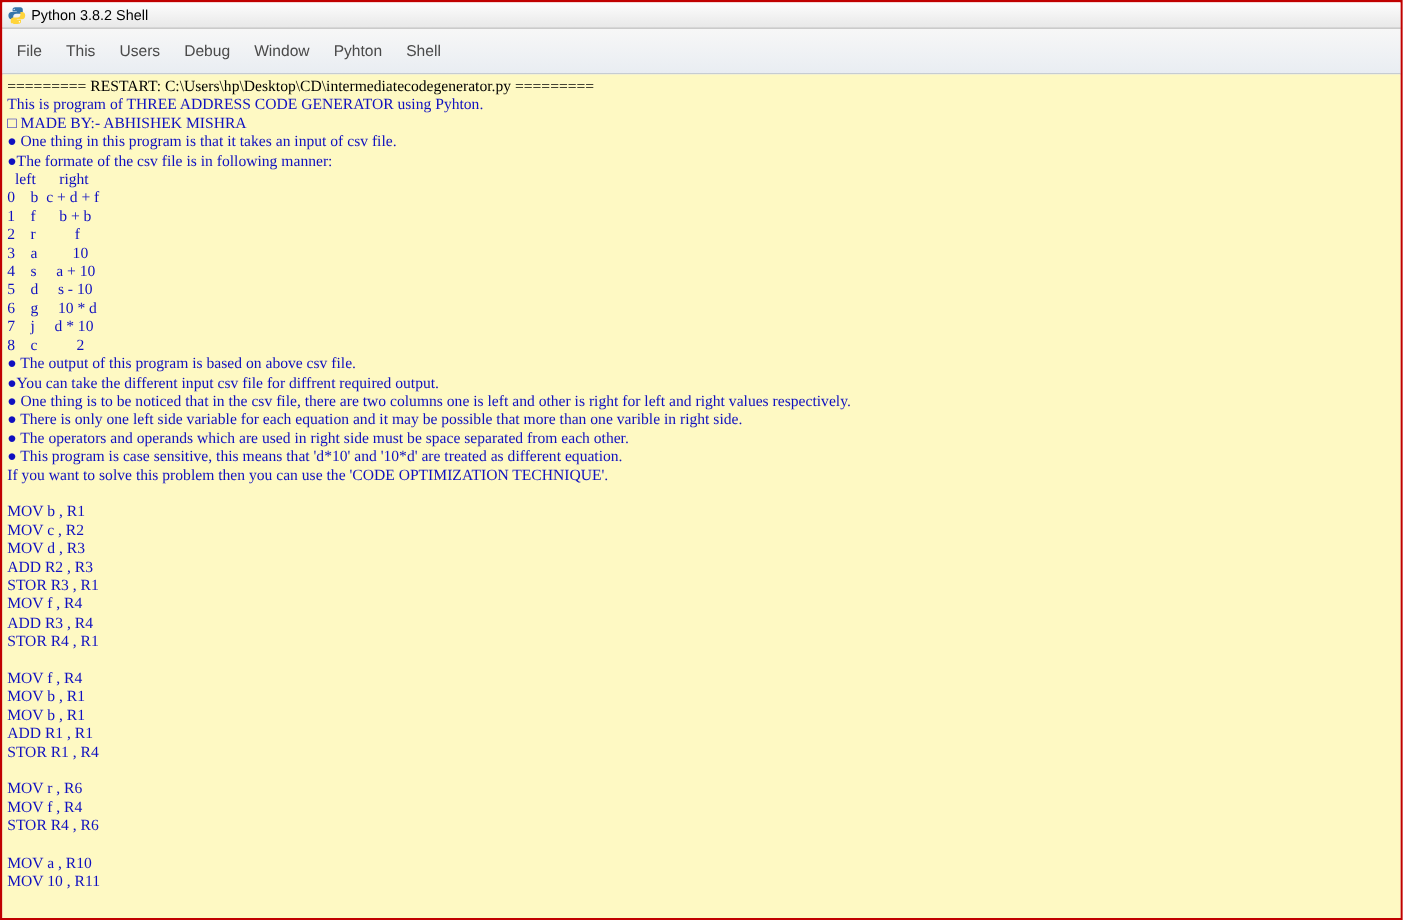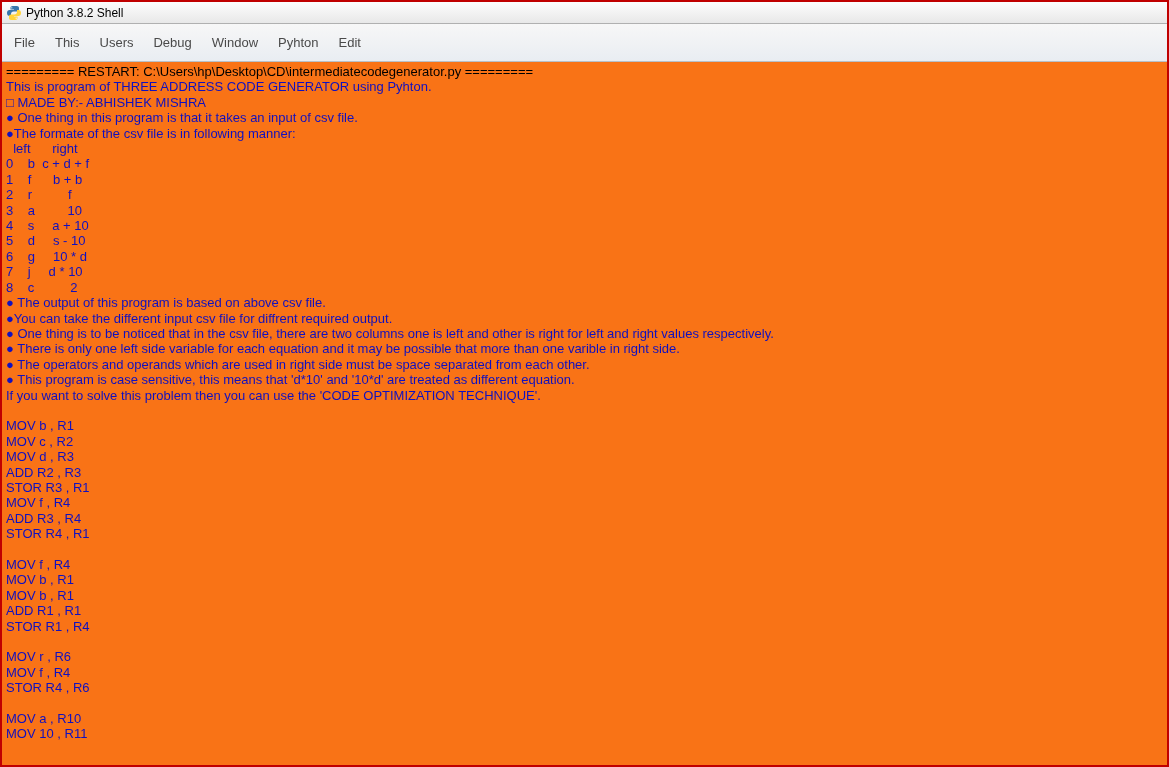--- a/index.html
+++ b/index.html
@@ -47,24 +47,24 @@
     padding: 0 2px;
   }
   .menubar .menu-item {
     padding: 3px 10px;
     color: #4a4a4a;
     font-size: 13px;
     cursor: default;
   }
   .editor {
     flex: 1;
-    background: #f97316;
+    background: #fef9c3;
     overflow: hidden;
     padding: 2px 4px;
-    font-family: Liberation Sans, sans-serif;
+    font-family: Liberation Serif, serif;
     font-size: 13px;
     line-height: 15.4px;
     white-space: pre;
     color: #0000d0;
   }
   .line { display: block; }
   .black { color: #000000; }
   .blue { color: #1010c0; }
 </style>
 </head>
@@ -84,18 +84,18 @@
     <span class="title">Python 3.8.2 Shell</span>
   </div>
 
   <div class="menubar">
     <div class="menu-item">File</div>
     <div class="menu-item">This</div>
     <div class="menu-item">Users</div>
     <div class="menu-item">Debug</div>
     <div class="menu-item">Window</div>
     <div class="menu-item">Pyhton</div>
-    <div class="menu-item">Edit</div>
+    <div class="menu-item">Shell</div>
   </div>
 
   <div class="editor" id="editor"><span class="line black">========= RESTART: C:\Users\hp\Desktop\CD\intermediatecodegenerator.py =========</span><span class="line blue">This is program of THREE ADDRESS CODE GENERATOR using Pyhton.</span><span class="line blue">□ MADE BY:- ABHISHEK MISHRA</span><span class="line blue">● One thing in this program is that it takes an input of csv file.</span><span class="line blue">●The formate of the csv file is in following manner:</span><span class="line blue">  left      right</span><span class="line blue">0    b  c + d + f</span><span class="line blue">1    f      b + b</span><span class="line blue">2    r          f</span><span class="line blue">3    a         10</span><span class="line blue">4    s     a + 10</span><span class="line blue">5    d     s - 10</span><span class="line blue">6    g     10 * d</span><span class="line blue">7    j     d * 10</span><span class="line blue">8    c          2</span><span class="line blue">● The output of this program is based on above csv file.</span><span class="line blue">●You can take the different input csv file for diffrent required output.</span><span class="line blue">● One thing is to be noticed that in the csv file, there are two columns one is left and other is right for left and right values respectively.</span><span class="line blue">● There is only one left side variable for each equation and it may be possible that more than one varible in right side.</span><span class="line blue">● The operators and operands which are used in right side must be space separated from each other.</span><span class="line blue">● This program is case sensitive, this means that 'd*10' and '10*d' are treated as different equation.</span><span class="line blue">If you want to solve this problem then you can use the 'CODE OPTIMIZATION TECHNIQUE'.</span><span class="line blue">&nbsp;</span><span class="line blue">MOV b , R1</span><span class="line blue">MOV c , R2</span><span class="line blue">MOV d , R3</span><span class="line blue">ADD R2 , R3</span><span class="line blue">STOR R3 , R1</span><span class="line blue">MOV f , R4</span><span class="line blue">ADD R3 , R4</span><span class="line blue">STOR R4 , R1</span><span class="line blue">&nbsp;</span><span class="line blue">MOV f , R4</span><span class="line blue">MOV b , R1</span><span class="line blue">MOV b , R1</span><span class="line blue">ADD R1 , R1</span><span class="line blue">STOR R1 , R4</span><span class="line blue">&nbsp;</span><span class="line blue">MOV r , R6</span><span class="line blue">MOV f , R4</span><span class="line blue">STOR R4 , R6</span><span class="line blue">&nbsp;</span><span class="line blue">MOV a , R10</span><span class="line blue">MOV 10 , R11</span></div>
 
 </div>
 
 </body></html>

